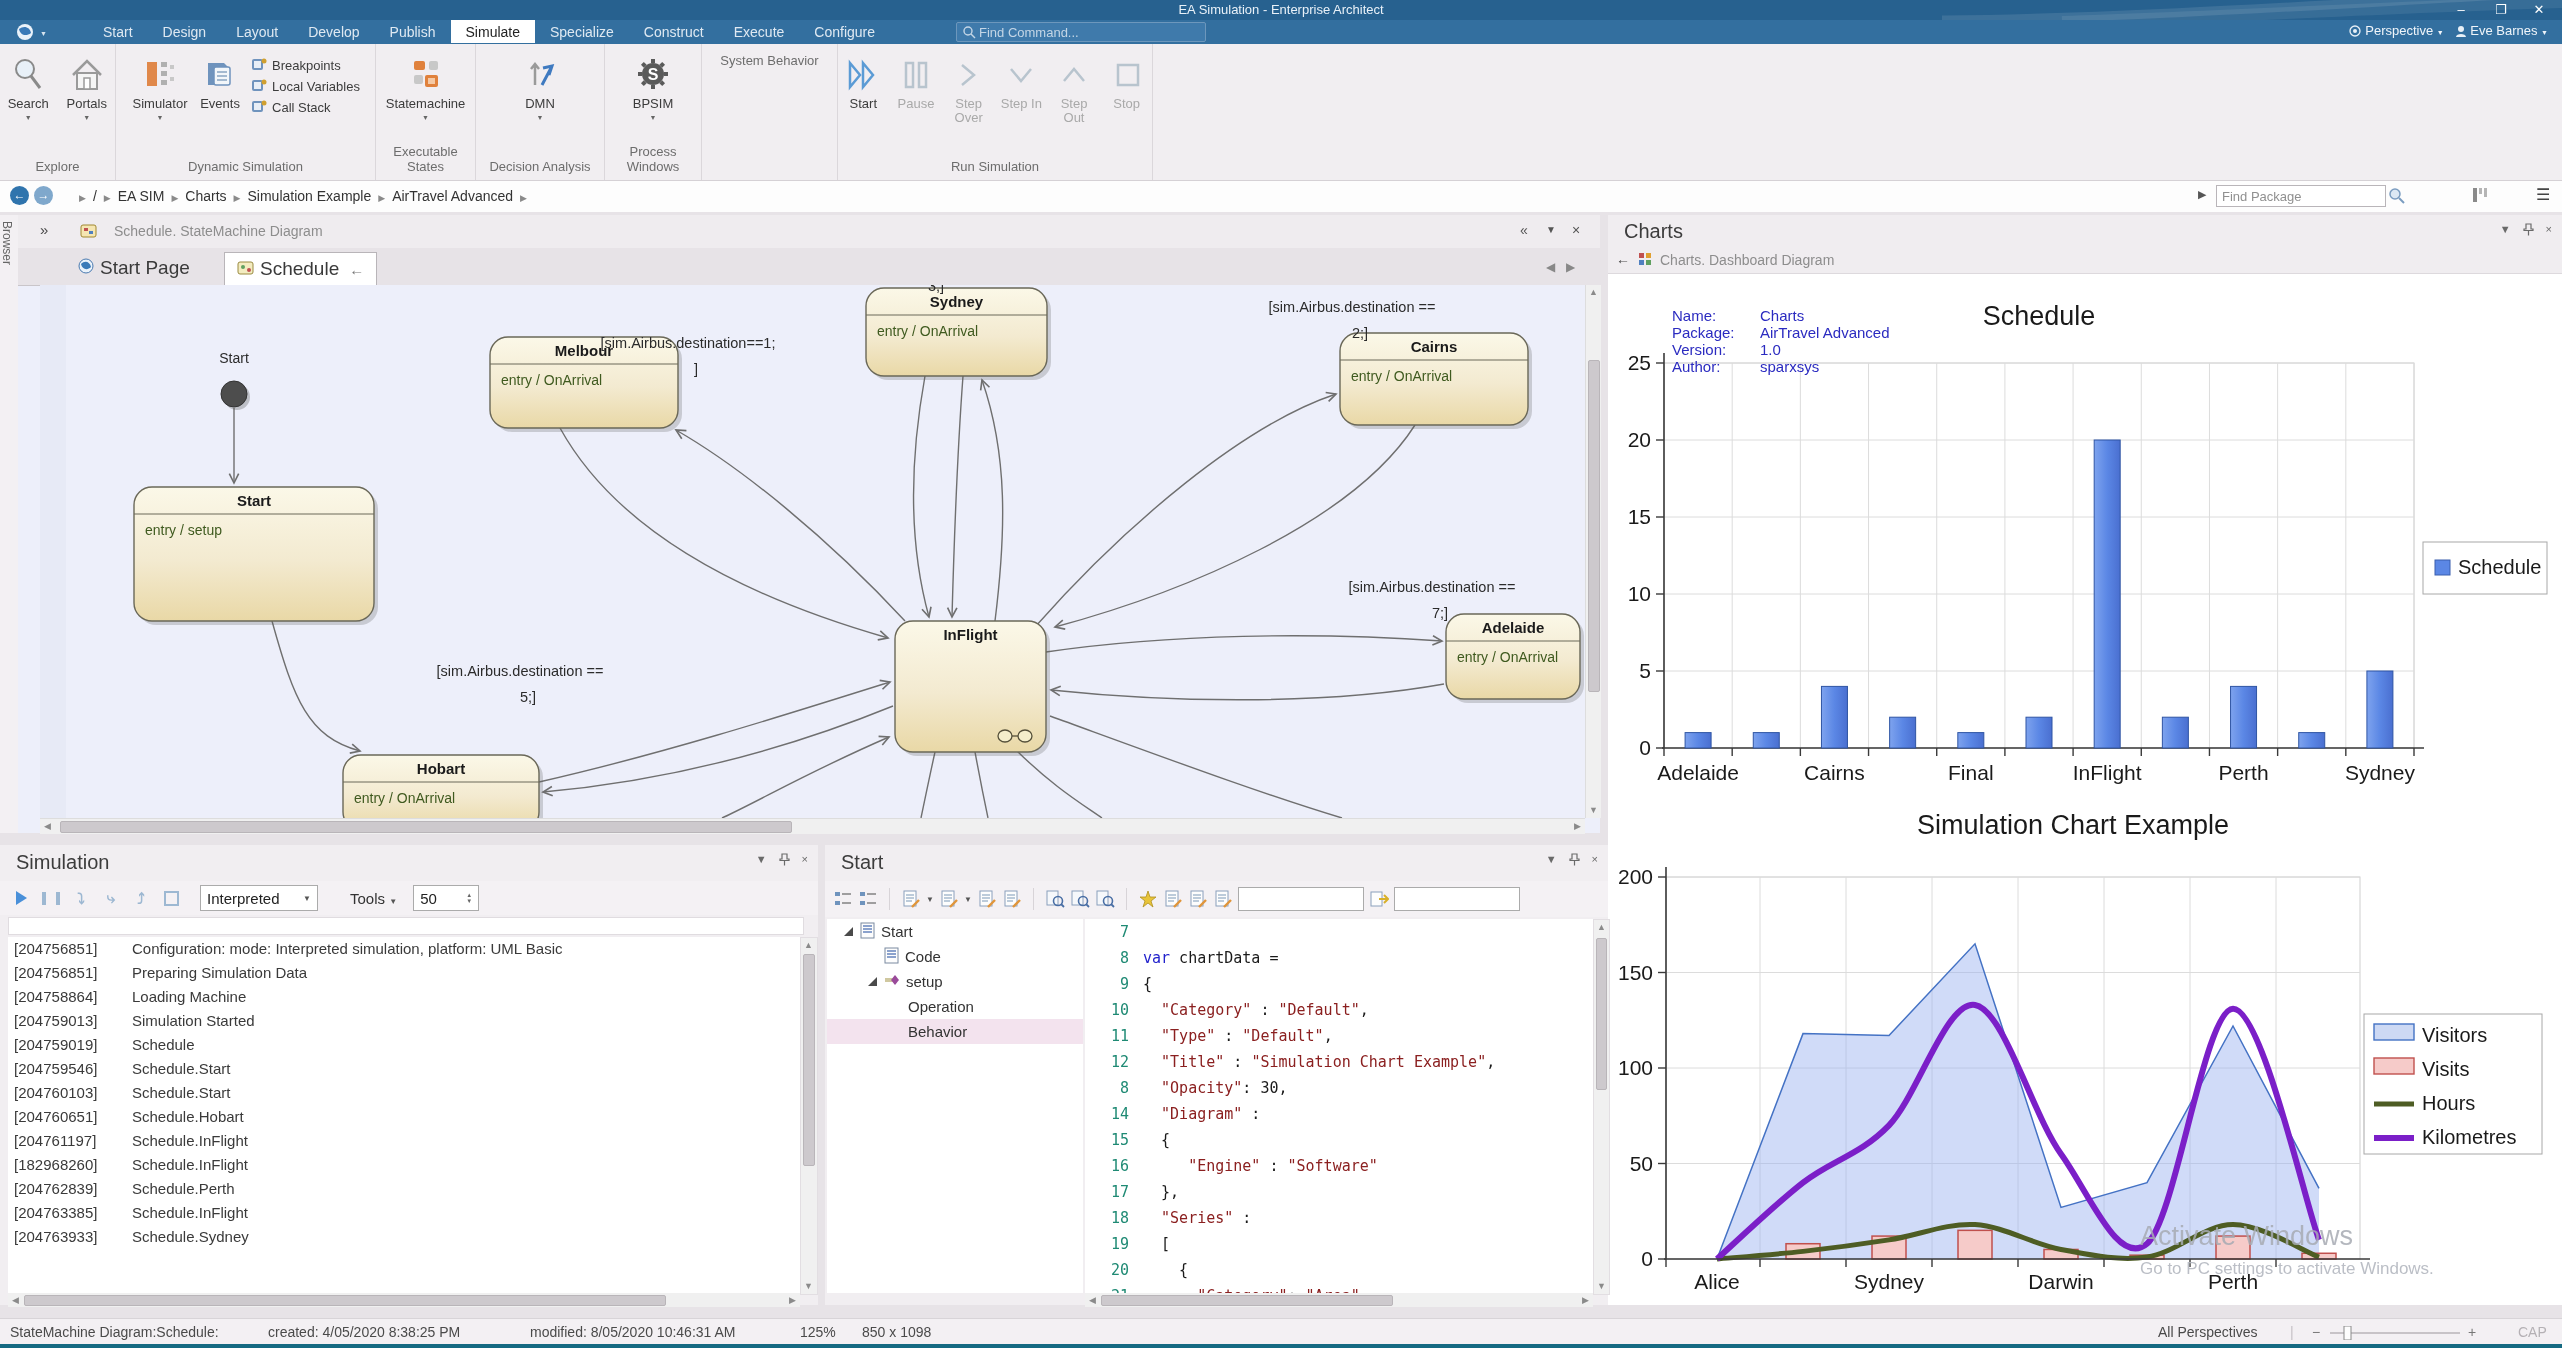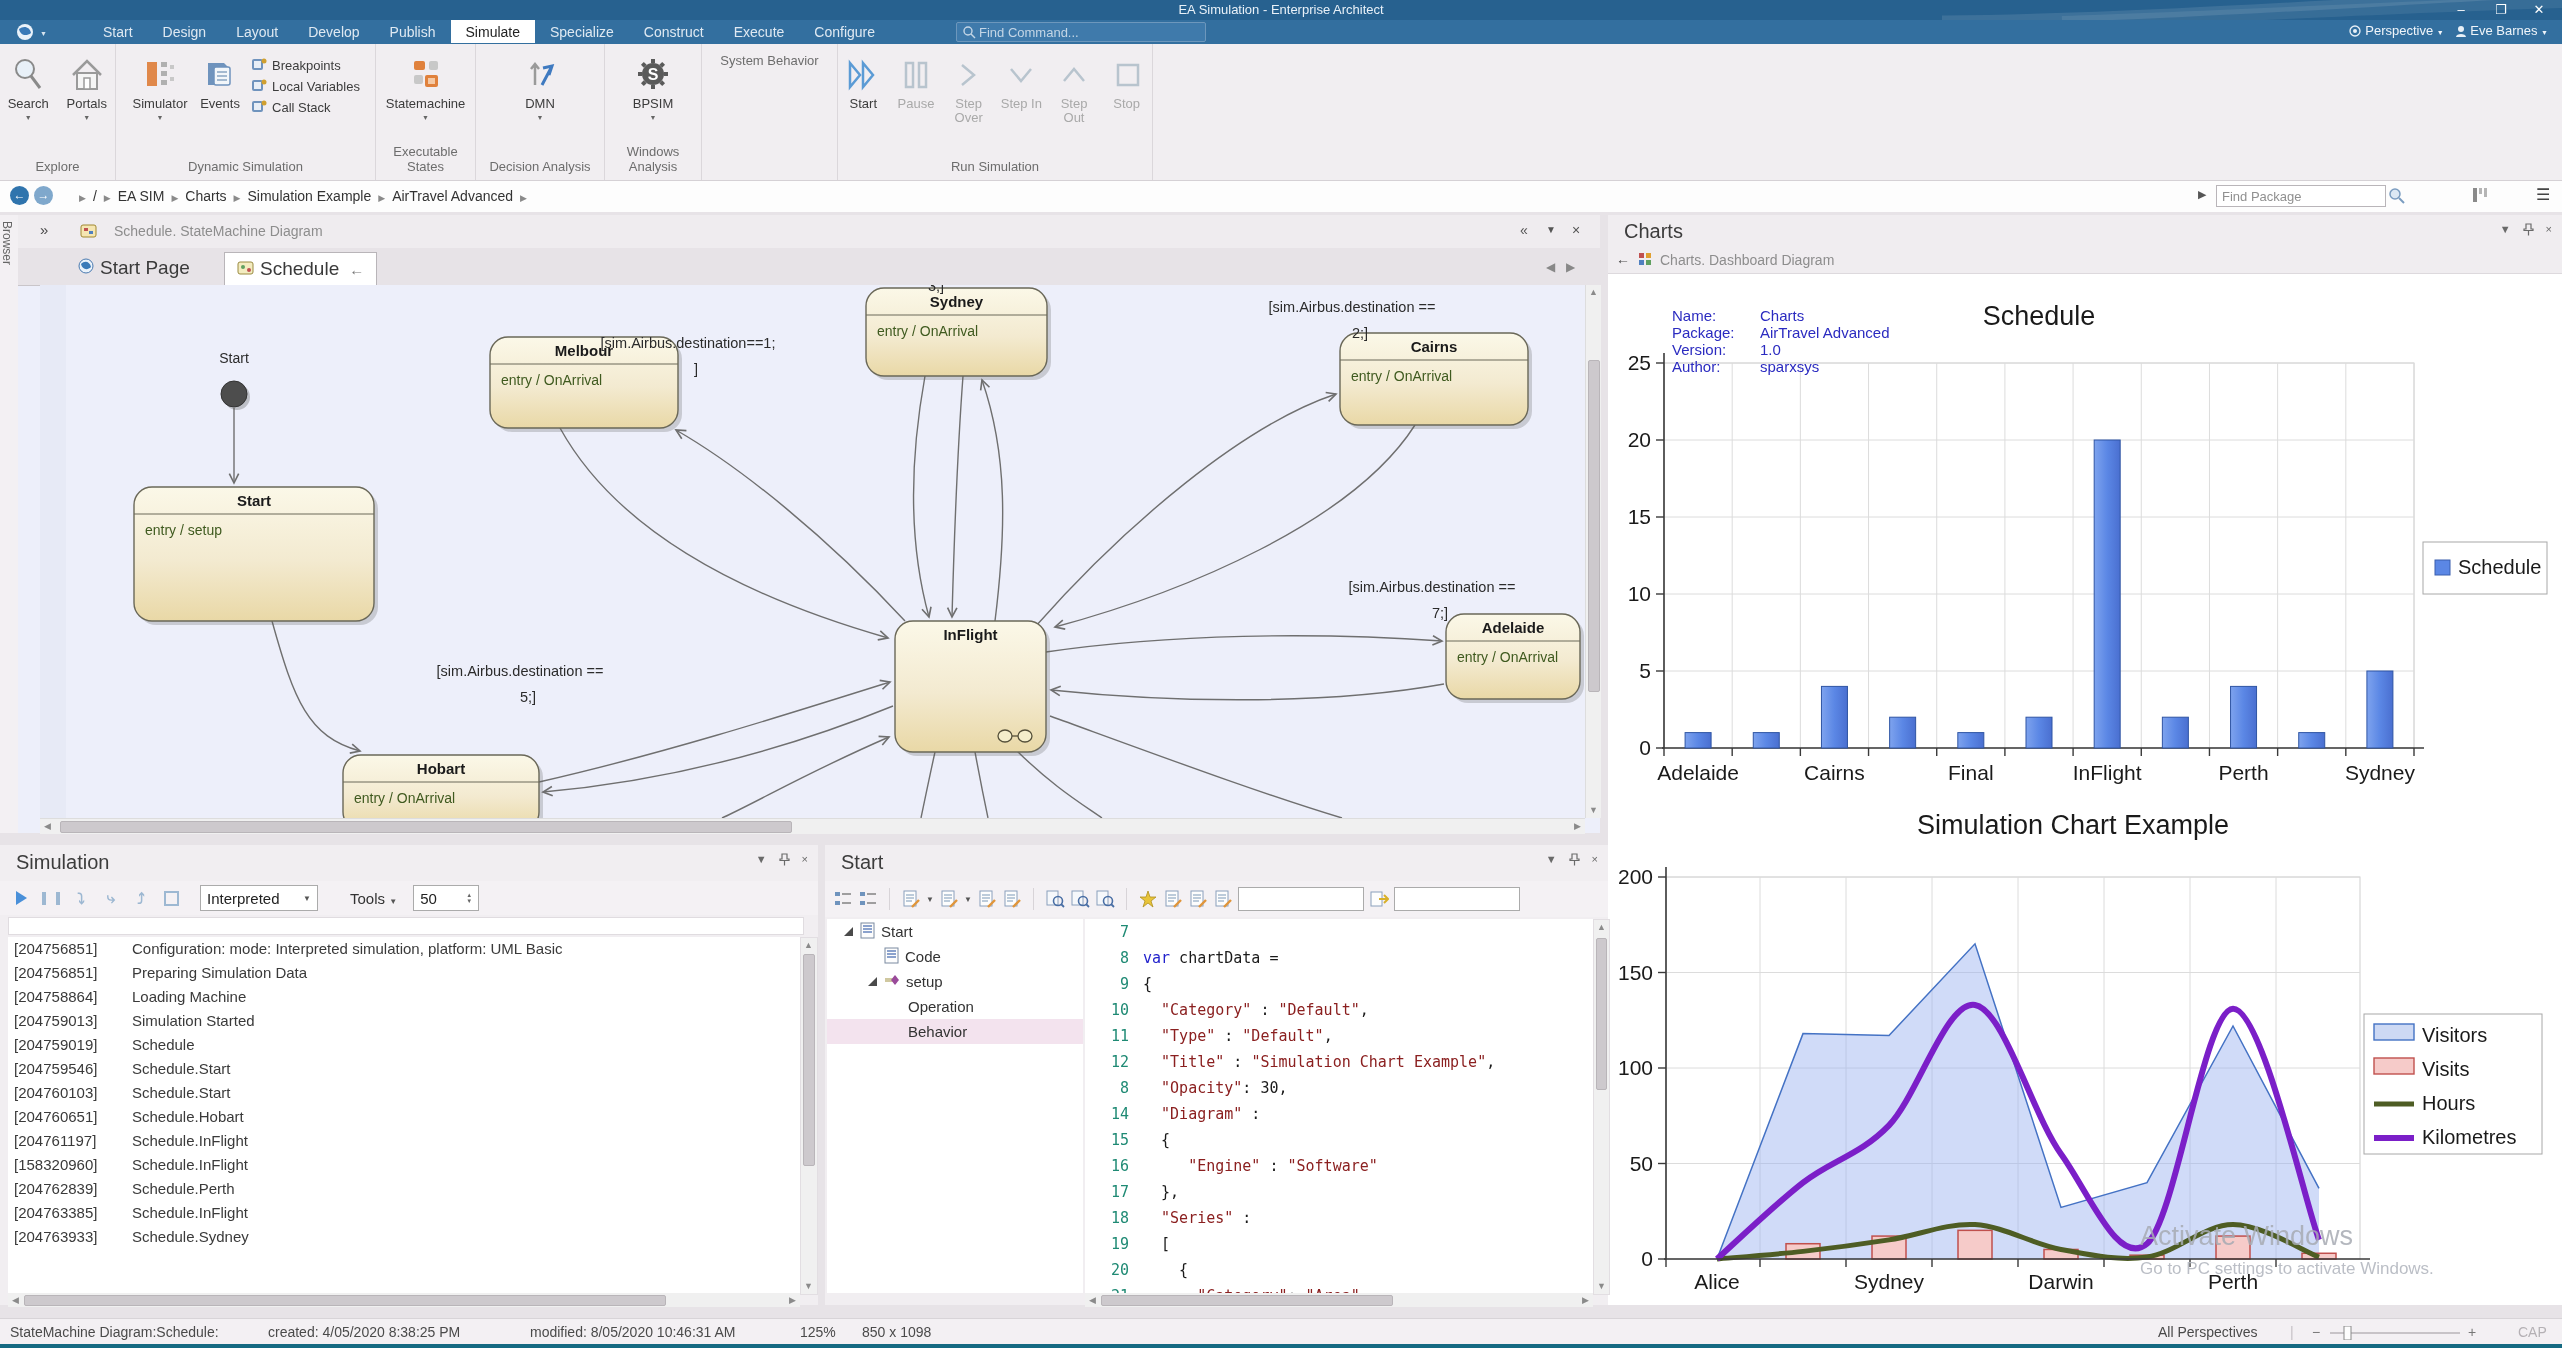--- a/index.html
+++ b/index.html
@@ -279,21 +279,21 @@
                   <line x1="17.999999999999996" y1="8" x2="17.999999999999996" y2="4"></line>
                   <line x1="25.77817459305202" y1="11.221825406947975" x2="28.60660171779821" y2="8.393398282201785"></line>
                 </g>
                 <text x="18" y="25" text-anchor="middle" font-size="16" font-weight="bold" fill="#fff">S</text>
               </svg>
             </div>
             <div>BPSIM</div>
             <div class="drop">▼</div>
           </div>
         </div>
-        <div class="rib-label">Windows Analysis</div>
+        <div class="rib-label">Process Windows</div>
       </div>
       <div class="rib-group" style="width:136px">
         <div class="rib-label">System Behavior</div>
       </div>
       <div class="rib-group" style="width:315px">
         <div class="rib-items">
           <div class="rib-big">
             <div class="ric">
               <svg width="40" height="40">
                 <path d="M7,8 L17,20 L7,32 Z" fill="none" stroke="#5b9bd5" stroke-width="2.5"></path>
@@ -729,21 +729,21 @@
       <div id="sim-log" class="abs">
           <div class="logrow"><span class="ts">[204756851]</span><span class="msg">Configuration: mode: Interpreted simulation, platform: UML Basic</span></div>
           <div class="logrow"><span class="ts">[204756851]</span><span class="msg">Preparing Simulation Data</span></div>
           <div class="logrow"><span class="ts">[204758864]</span><span class="msg">Loading Machine</span></div>
           <div class="logrow"><span class="ts">[204759013]</span><span class="msg">Simulation Started</span></div>
           <div class="logrow"><span class="ts">[204759019]</span><span class="msg">Schedule</span></div>
           <div class="logrow"><span class="ts">[204759546]</span><span class="msg">Schedule.Start</span></div>
           <div class="logrow"><span class="ts">[204760103]</span><span class="msg">Schedule.Start</span></div>
           <div class="logrow"><span class="ts">[204760651]</span><span class="msg">Schedule.Hobart</span></div>
           <div class="logrow"><span class="ts">[204761197]</span><span class="msg">Schedule.InFlight</span></div>
-          <div class="logrow"><span class="ts">[158320960]</span><span class="msg">Schedule.InFlight</span></div>
+          <div class="logrow"><span class="ts">[182968260]</span><span class="msg">Schedule.InFlight</span></div>
           <div class="logrow"><span class="ts">[204762839]</span><span class="msg">Schedule.Perth</span></div>
           <div class="logrow"><span class="ts">[204763385]</span><span class="msg">Schedule.InFlight</span></div>
           <div class="logrow"><span class="ts">[204763933]</span><span class="msg">Schedule.Sydney</span></div>
         </div>
       <div id="sim-vscroll" class="abs">
         <div class="scrollarrow" style="top:0;">▲</div>
           <div class="scrollarrow" style="bottom:0;">▼</div>
         <div class="thumb" style="left:2px;top:16px;width:10px;height:210px;"></div>
       </div>
       <div id="sim-hscroll" class="abs">

